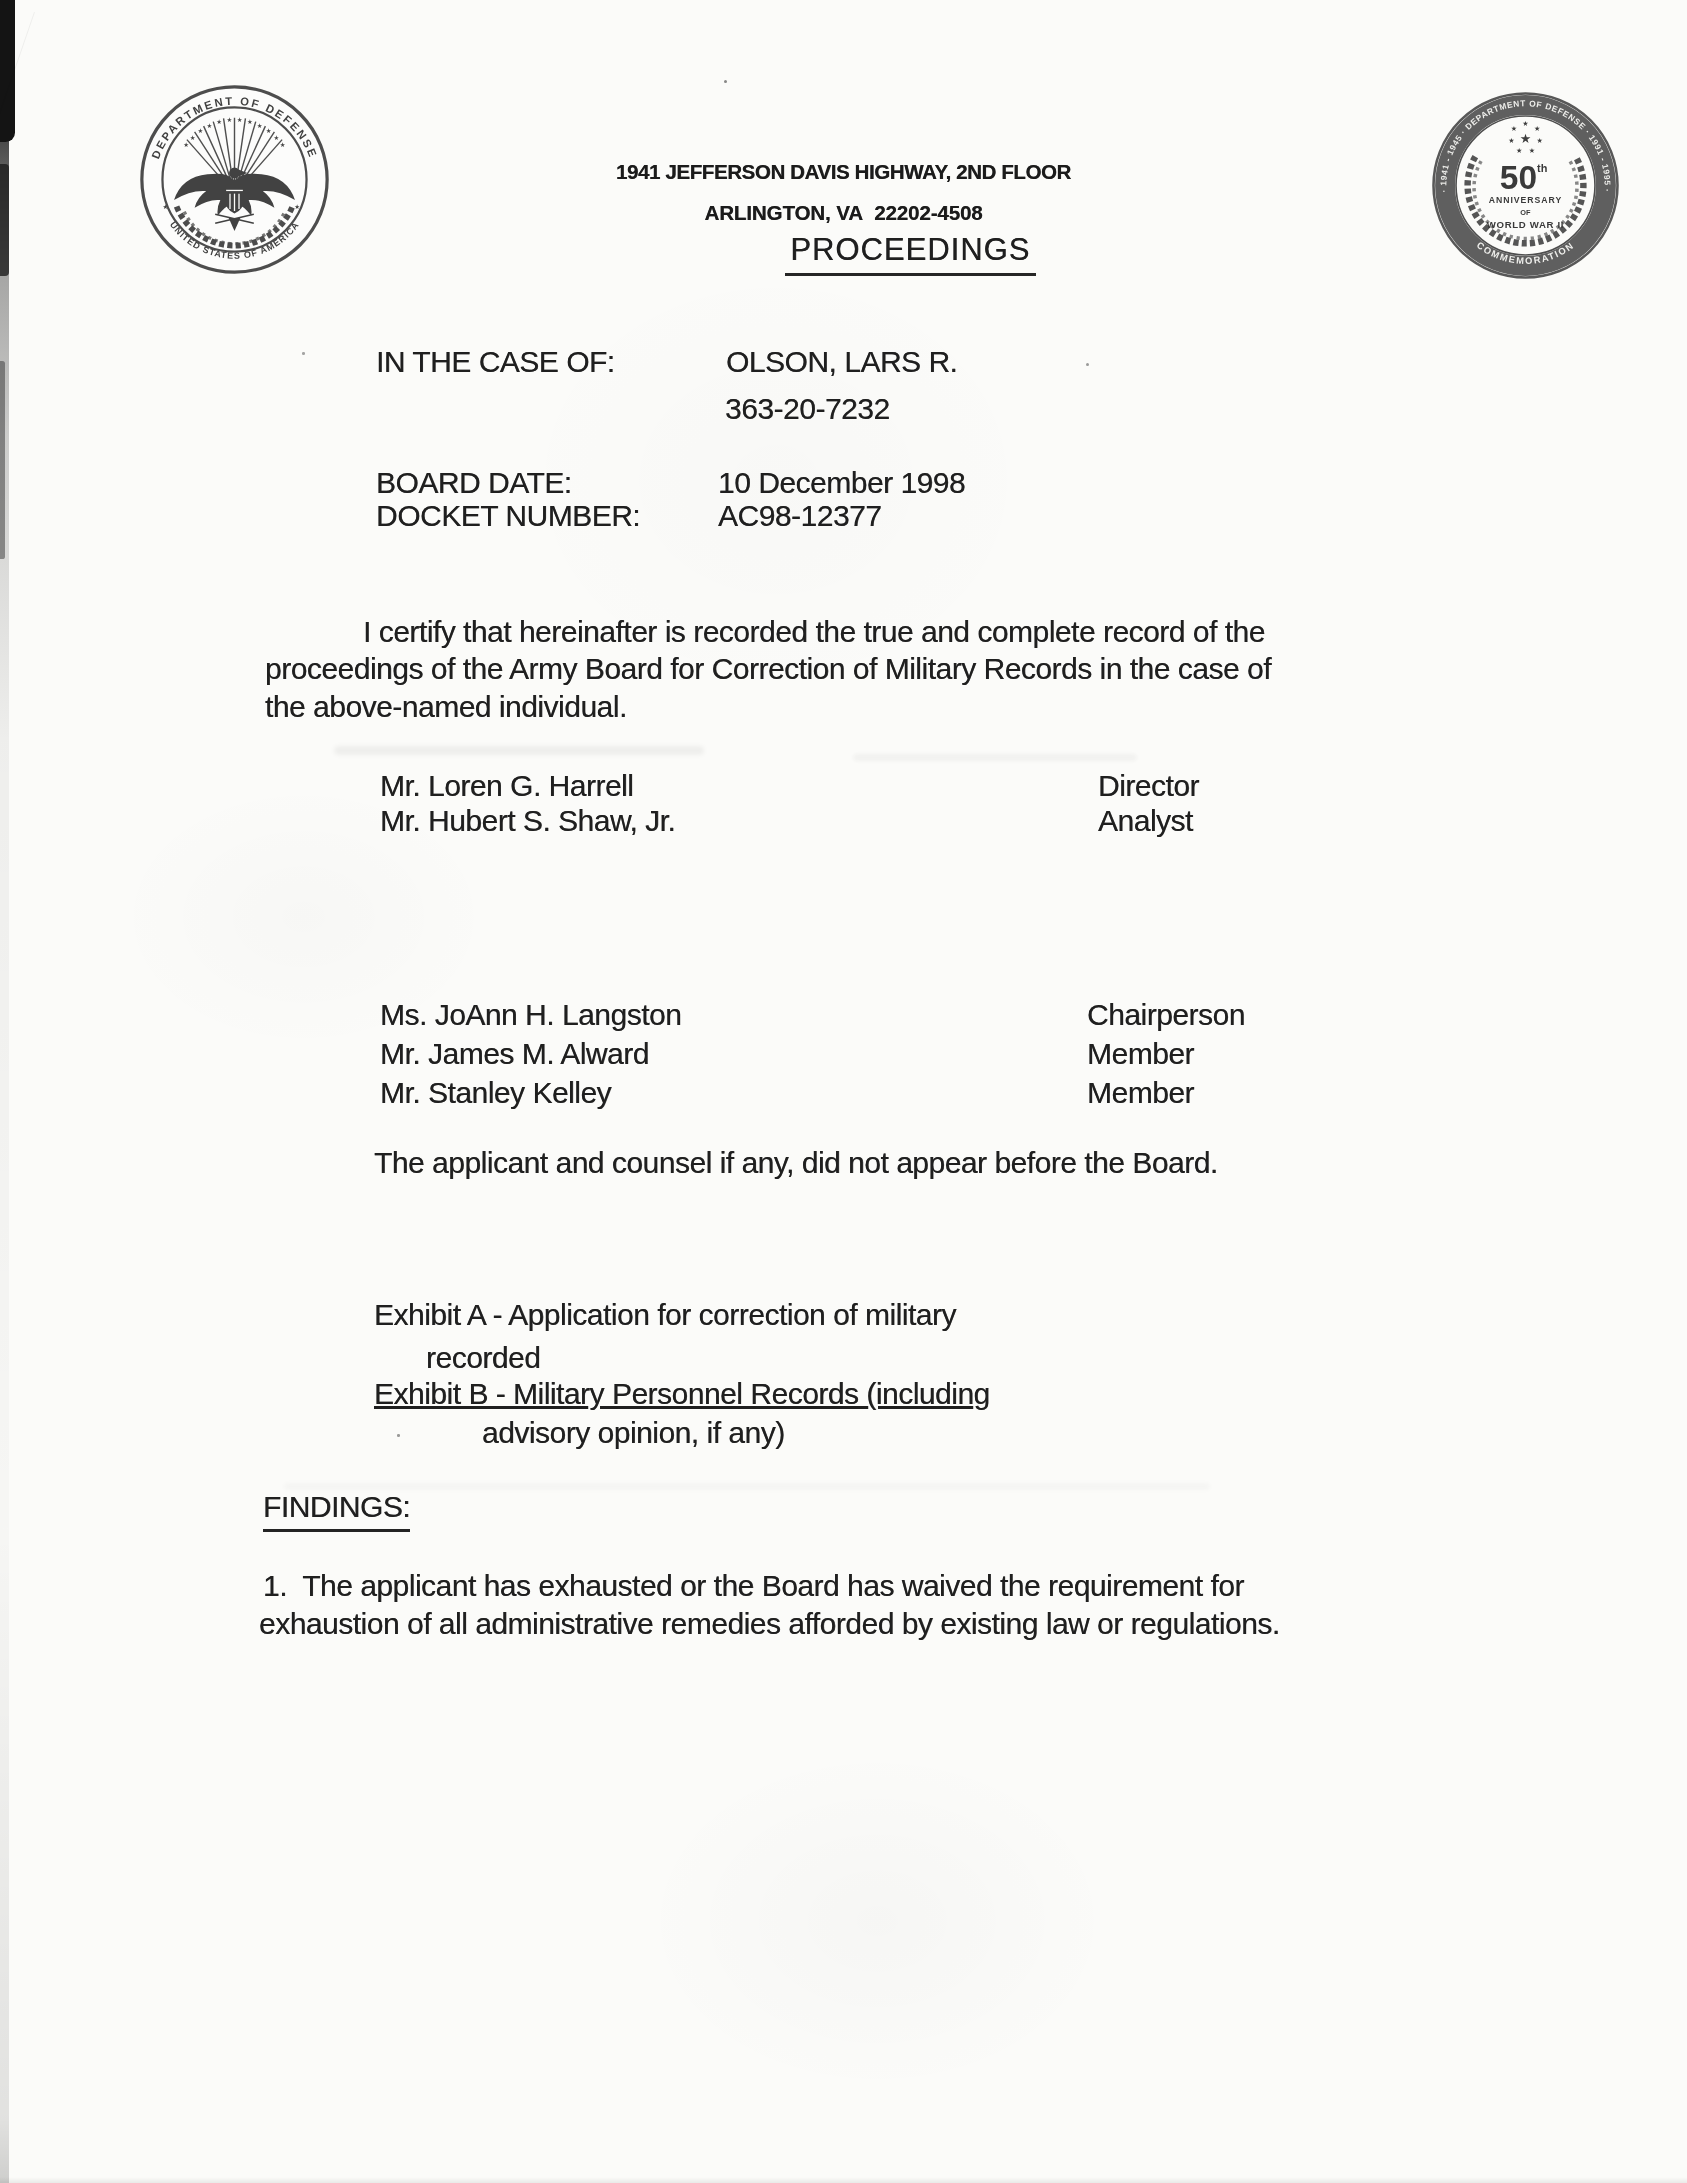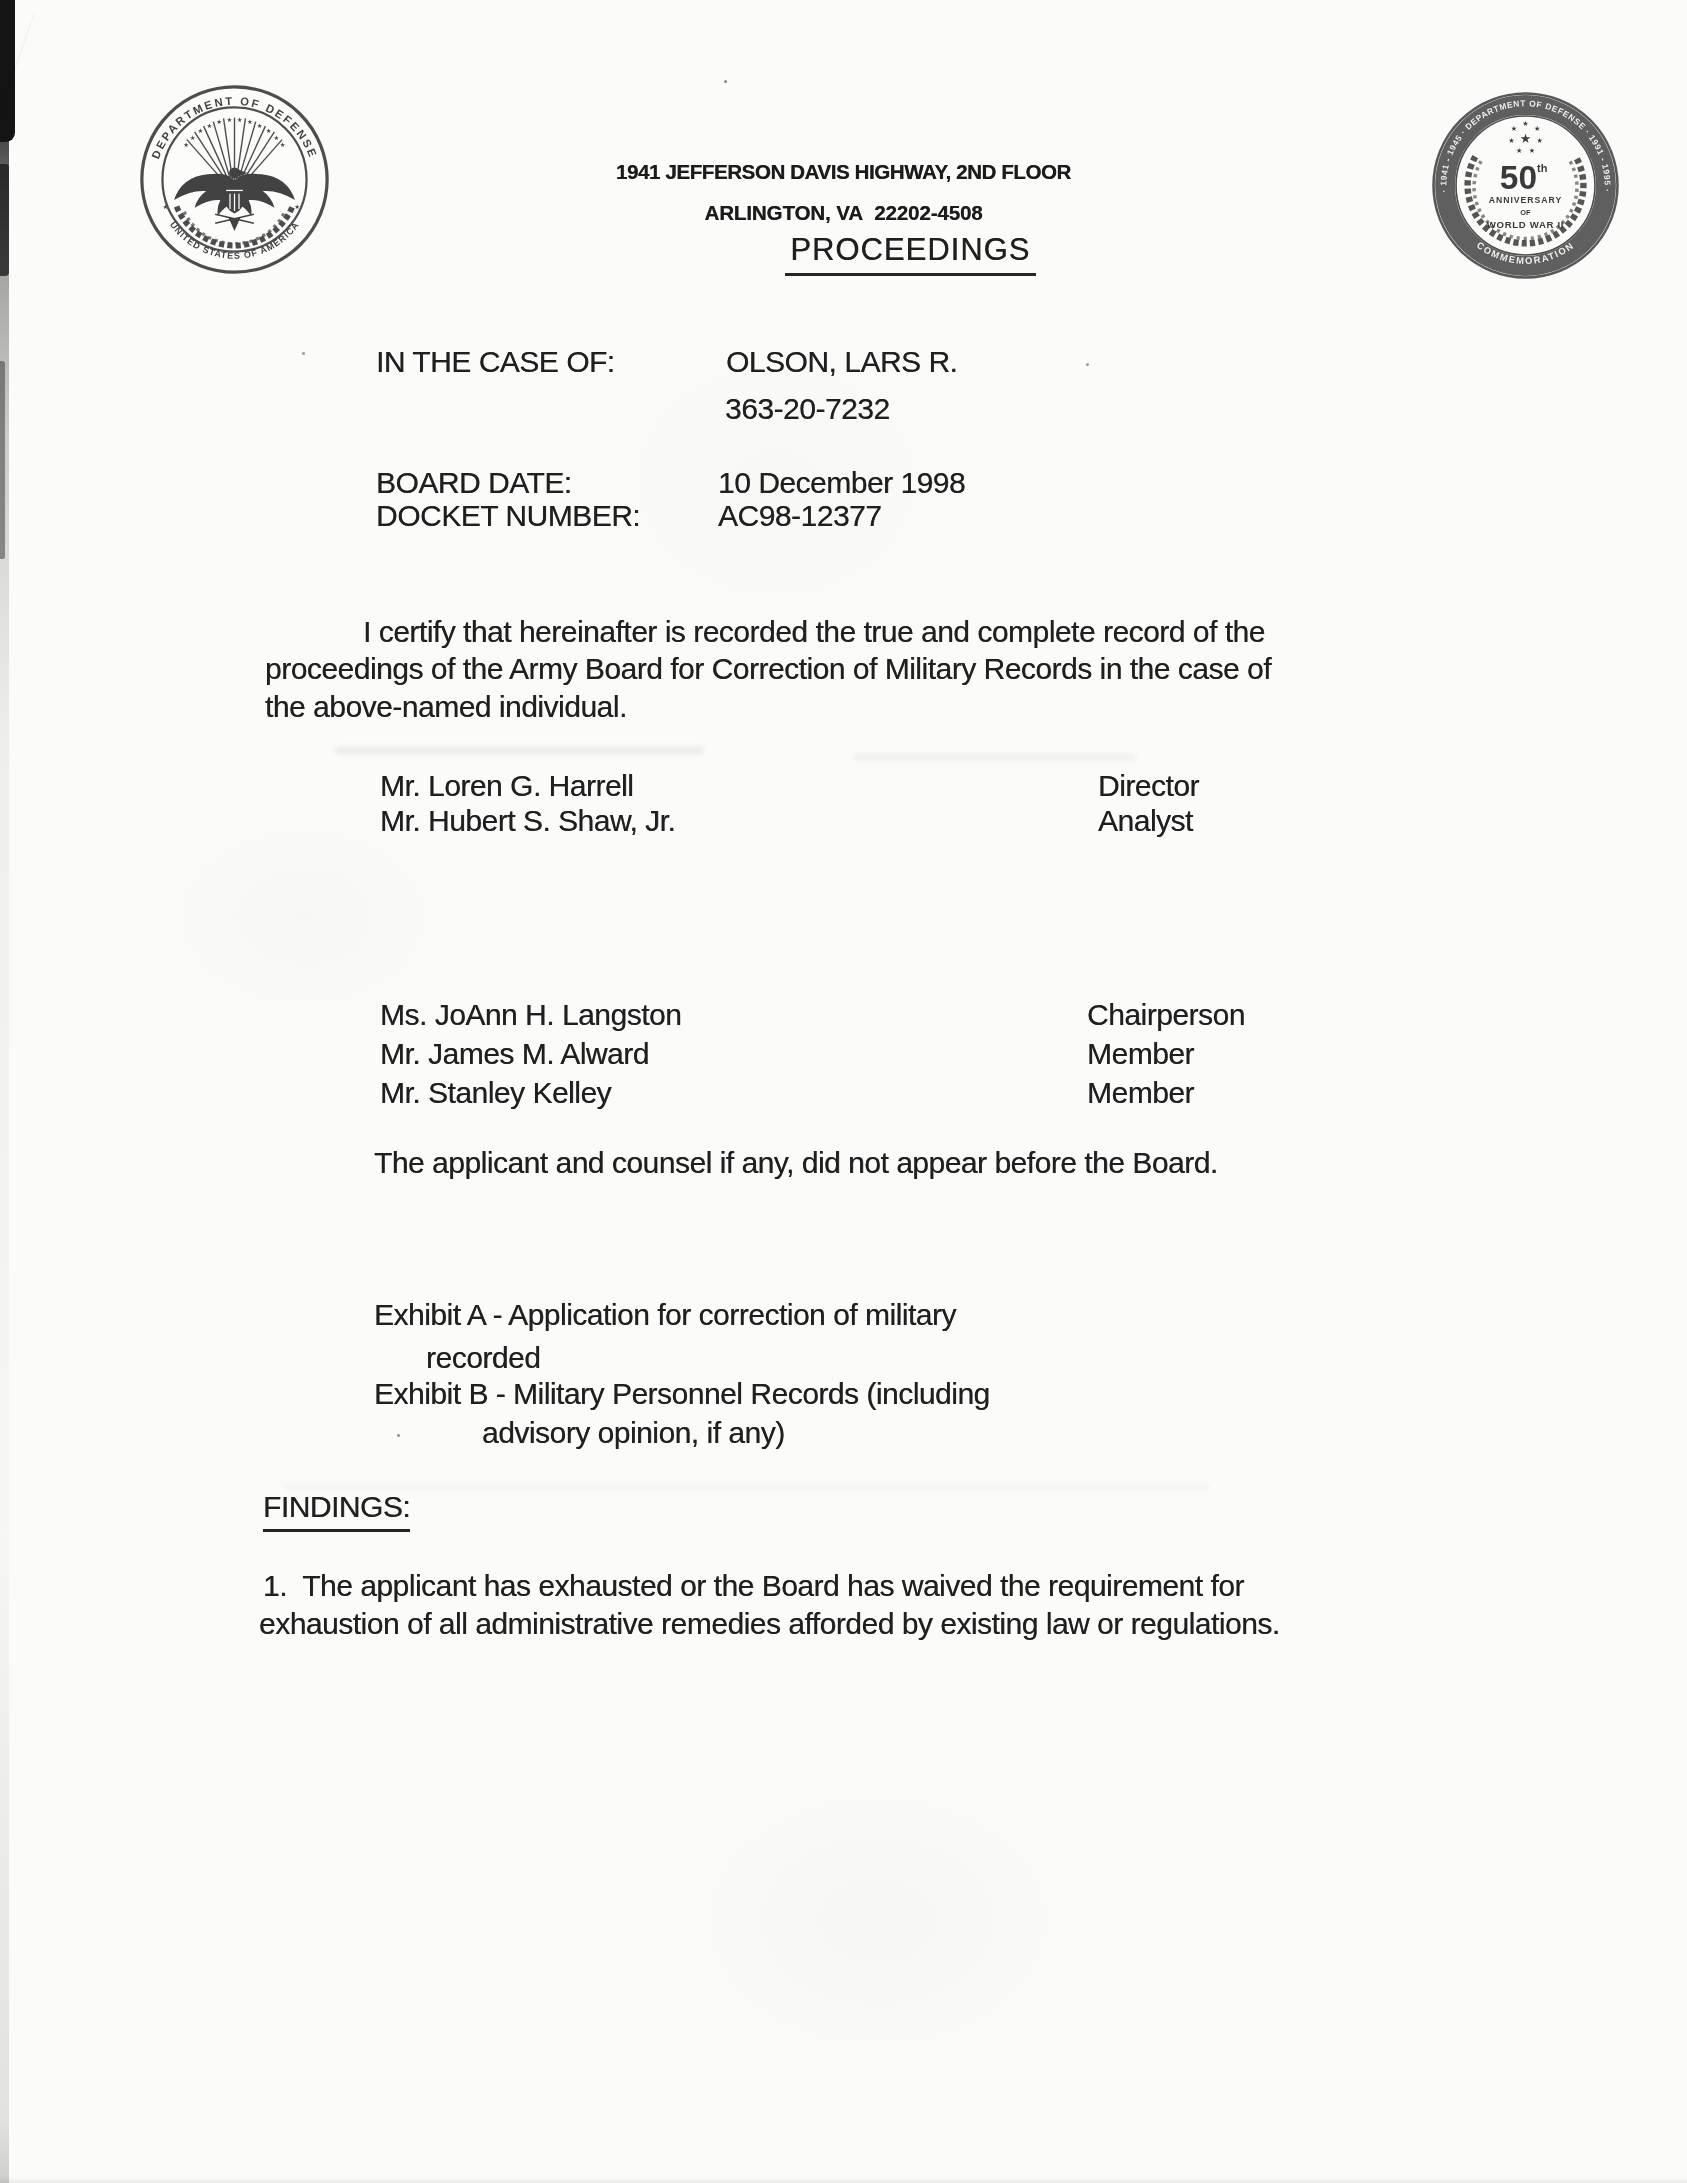--- a/index.html
+++ b/index.html
@@ -232,21 +232,21 @@
       <span>Mr. Stanley Kelley</span>
       <span class="role">Member</span>
     </div>
   </div>
 
   <div class="txt" style="left:374px;top:1144px;">The applicant and counsel if any, did not appear before the Board.</div>
 
   <div>
     <div class="txt" style="left:374px;top:1296px;">Exhibit A - Application for correction of military</div>
     <div class="txt" style="left:426px;top:1339px;">recorded</div>
-    <div class="txt" style="left:374px;top:1375px;">Exhibit B - Military Personnel Records (including</div>
+    <div class="txt" style="left:374px;top:1375px;text-decoration:underline;">Exhibit B - Military Personnel Records (including</div>
     <div class="txt" style="left:482px;top:1414px;">advisory opinion, if any)</div>
   </div>
 
   <div class="txt" style="left:263px;top:1488px;">
     <span class="heading-underline">FINDINGS:</span>
   </div>
   <div>
     <div class="txt" style="left:263px;top:1567px;">1.&nbsp; The applicant has exhausted or the Board has waived the requirement for</div>
     <div class="txt" style="left:259px;top:1605px;">exhaustion of all administrative remedies afforded by existing law or regulations.</div>
   </div>

